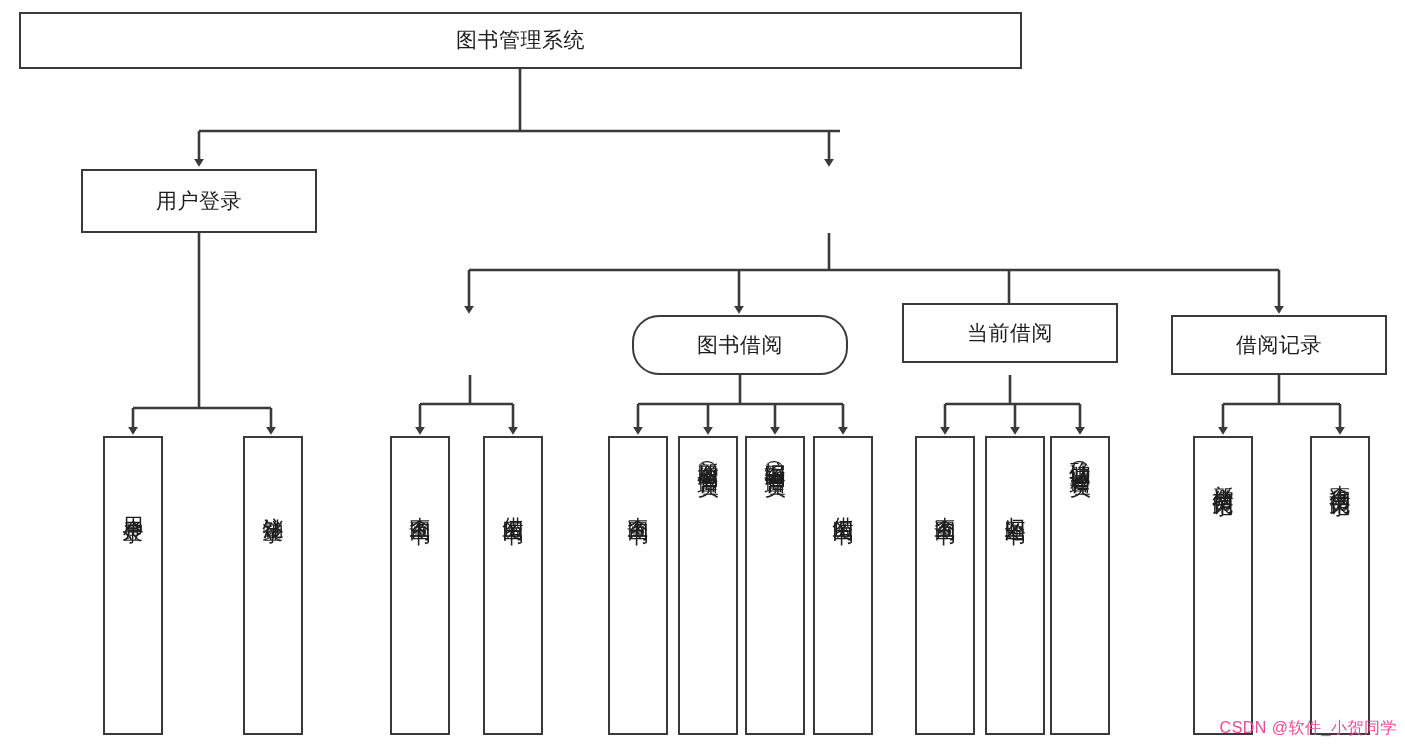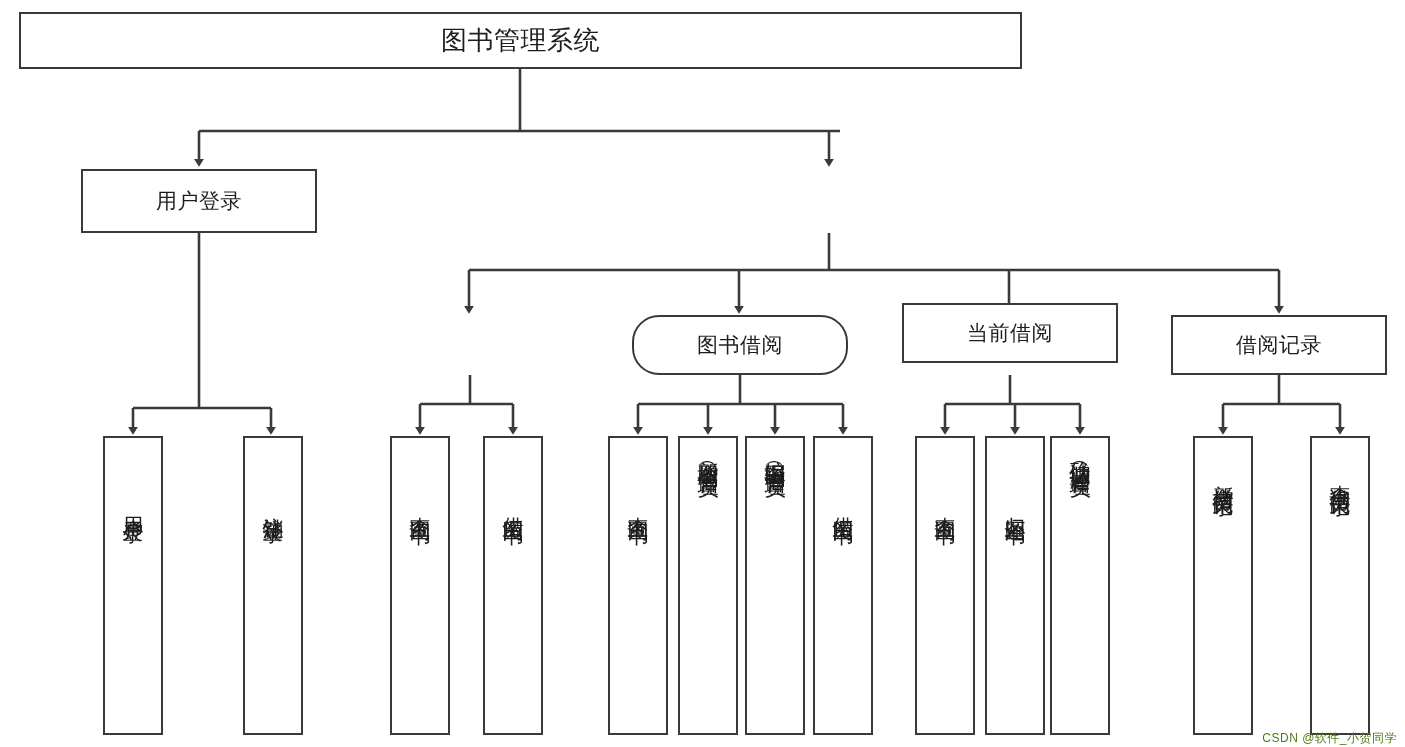--- a/index.html
+++ b/index.html
@@ -40,42 +40,42 @@
     text-align: center;
     line-height: 1.06;
     letter-spacing: 0.5px;
   }
   
   .node.h .label {
     font-size: 21px;
     white-space: nowrap;
   }
   .node.root .label {
-    font-size: 26px;
+    font-size: 21px;
   }
   
   .node.v {
     align-items: flex-start;
     padding-top: 6px;
   }
   .node.v .label {
     writing-mode: vertical-rl;
     text-orientation: upright;
     font-size: 21px;
     line-height: 1.15;
     letter-spacing: 2.5px;
     white-space: nowrap;
     margin: 0 auto;
   }
   .watermark {
     position: absolute;
     right: 8px;
-    bottom: 0;
-    font-size: 12px;
-    color: #4d7c0f;
+    bottom: 8px;
+    font-size: 16px;
+    color: #ec4899;
     white-space: nowrap;
     letter-spacing: 0.5px;
   }
 </style>
 </head>
 <body>
 
 <div id="canvas">
 
   <svg class="edges" viewBox="0 0 1405 747" xmlns="http://www.w3.org/2000/svg">

